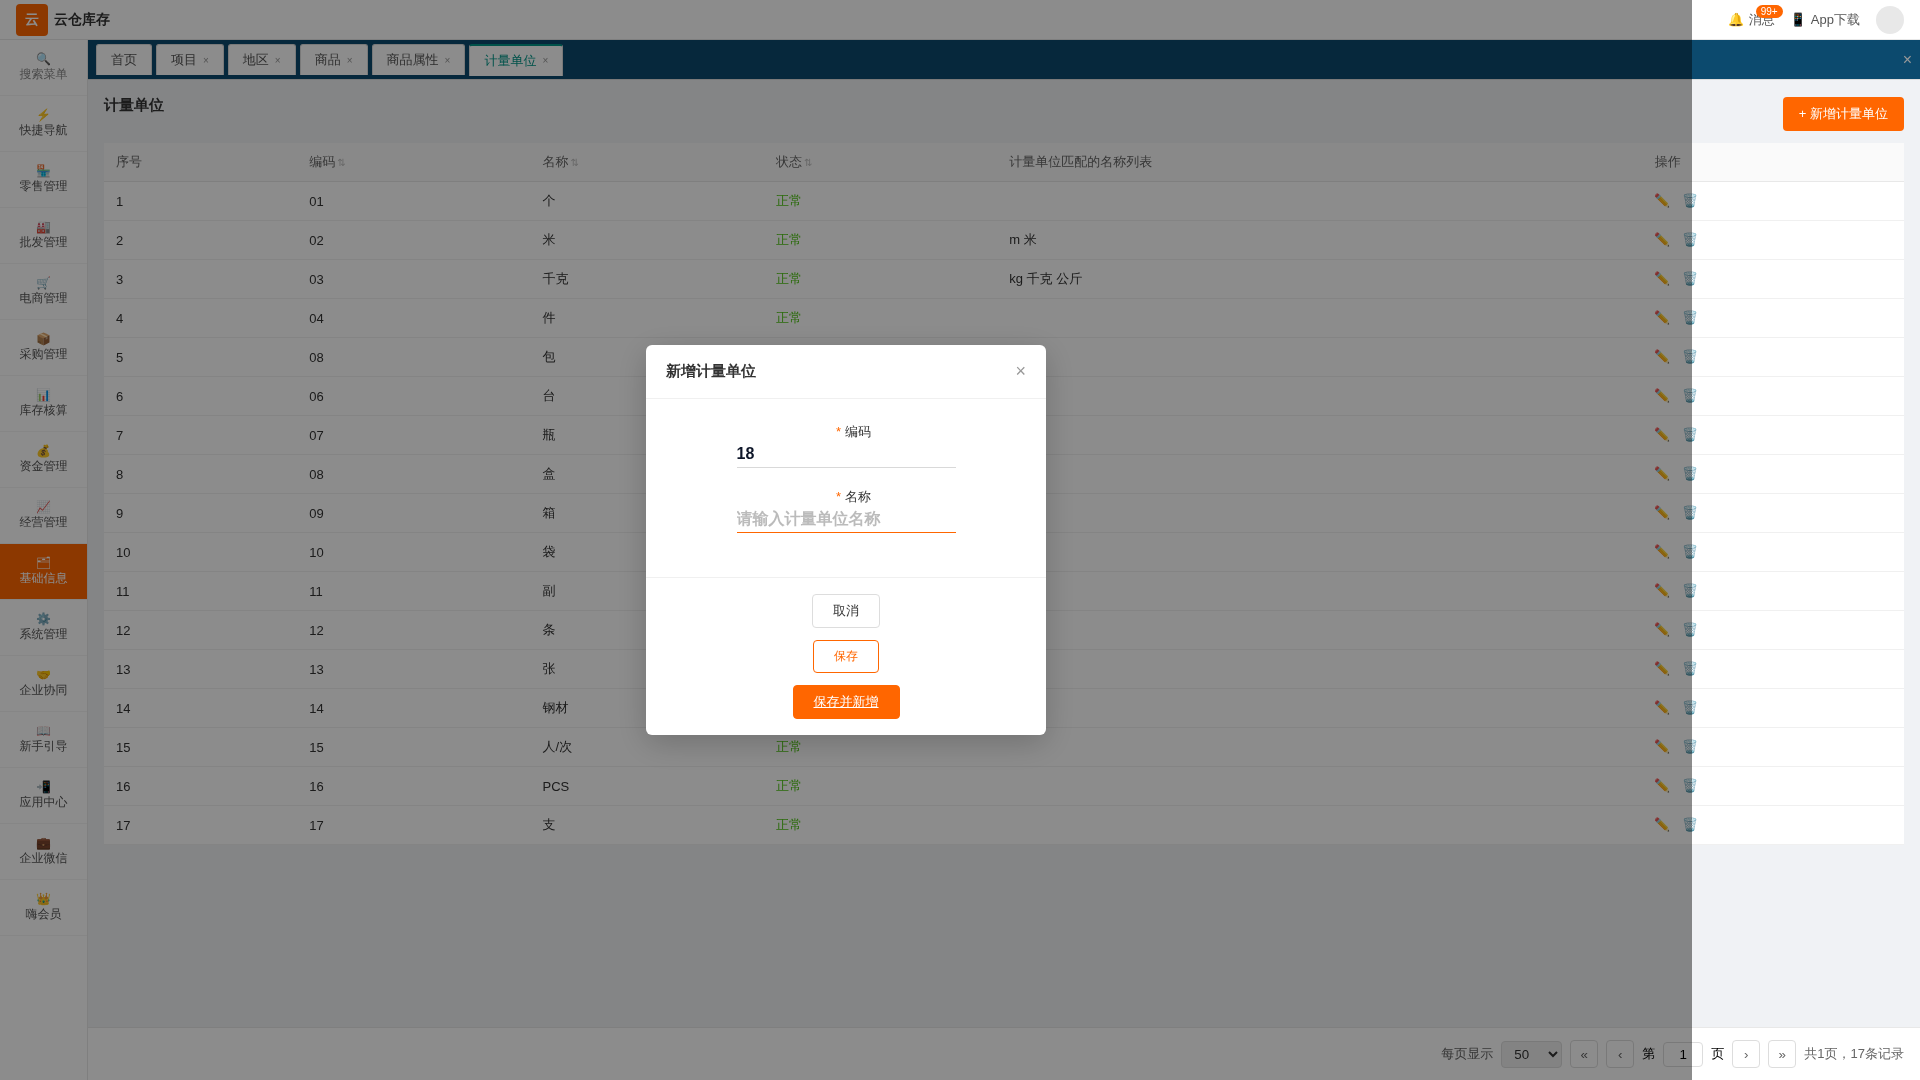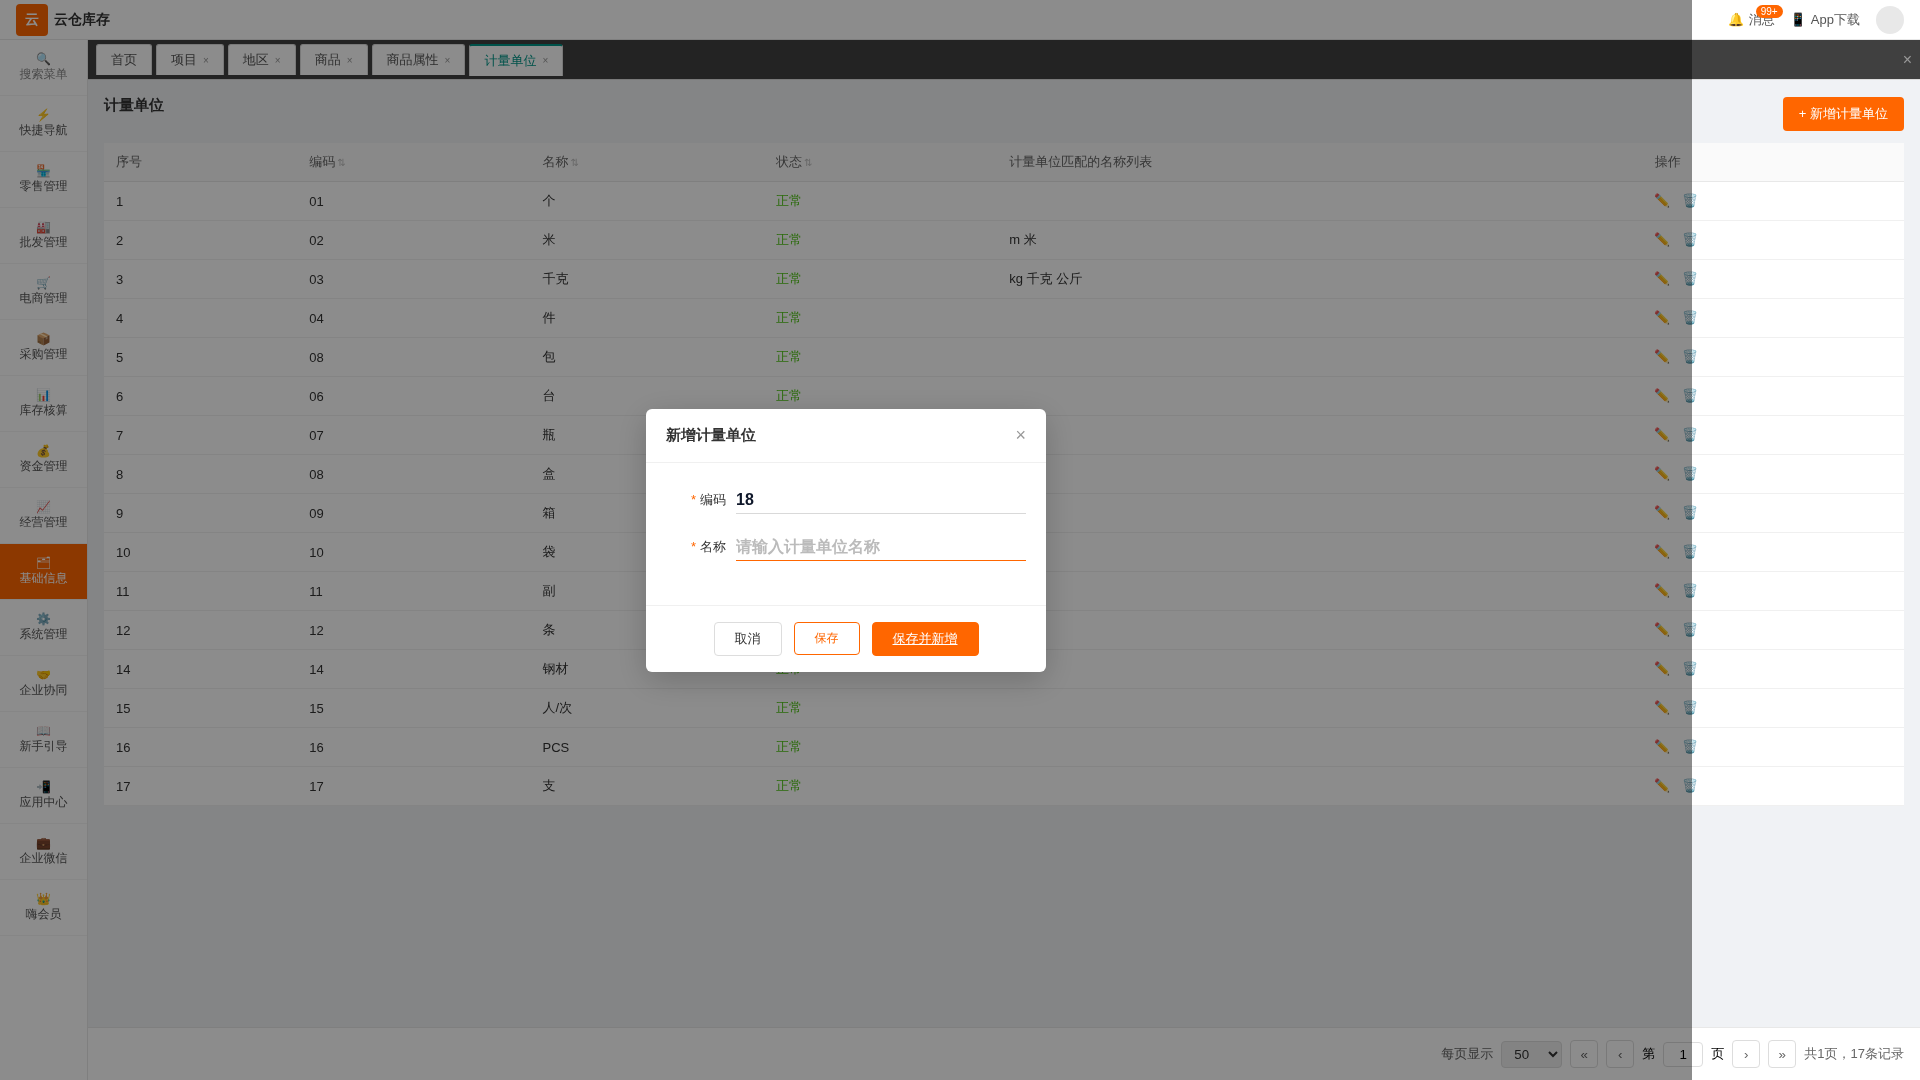--- a/index.html
+++ b/index.html
@@ -23,21 +23,21 @@
     
     .sidebar { width: 88px; background: #fff; border-right: 1px solid #e8e8e8; display: flex; flex-direction: column; overflow-y: auto; }
     .sidebar-item { padding: 12px 8px; text-align: center; color: #555; cursor: pointer; font-size: 12px; border-bottom: 1px solid #f5f5f5; }
     .sidebar-item.active { background: #f60; color: #fff; }
     .sidebar-item.search { color: #888; font-size: 12px; }
 
     
     .main { flex: 1; display: flex; flex-direction: column; overflow: hidden; }
 
     
-    .tab-bar { height: 40px; background: #404040; display: flex; align-items: center; padding: 0 8px; gap: 4px; border-bottom: 1px solid #ddd; }
+    .tab-bar { height: 40px; background: #0c4a6e; display: flex; align-items: center; padding: 0 8px; gap: 4px; border-bottom: 1px solid #ddd; }
     .tab { display: flex; align-items: center; gap: 6px; padding: 6px 14px; background: #fff; border-radius: 3px 3px 0 0; cursor: pointer; font-size: 13px; color: #555; border: 1px solid #ddd; border-bottom: none; }
     .tab.active { background: #fff; color: #009688; border-top: 2px solid #009688; }
     .tab .close-btn { font-size: 10px; color: #999; cursor: pointer; }
     .tab.home { background: #fff; }
     .tab-close-all { margin-left: auto; color: #999; cursor: pointer; font-size: 16px; }
 
     
     .page-content { flex: 1; padding: 16px; overflow-y: auto; position: relative; }
     .page-title { font-size: 15px; font-weight: bold; color: #333; margin-bottom: 16px; }
     .page-header { display: flex; justify-content: space-between; align-items: center; margin-bottom: 12px; }
@@ -59,27 +59,27 @@
     .page-input { width: 40px; border: 1px solid #ddd; padding: 4px; text-align: center; border-radius: 4px; }
     .page-info { color: #666; }
 
     
     .modal-overlay { position: fixed; top: 0; left: 0; width: 1692px; height: 1080px; background: rgba(0,0,0,0.45); z-index: 1000; display: flex; align-items: center; justify-content: center; }
     .modal { background: #fff; border-radius: 6px; width: 400px; box-shadow: 0 8px 32px rgba(0,0,0,0.2); }
     .modal-header { display: flex; align-items: center; justify-content: space-between; padding: 16px 20px; border-bottom: 1px solid #f0f0f0; }
     .modal-title { font-size: 15px; font-weight: bold; color: #333; }
     .modal-close { color: #999; cursor: pointer; font-size: 18px; }
     .modal-body { padding: 24px 20px; }
-    .form-row { display: flex; align-items: center; margin-bottom: 20px; }
+    .form-row { display: flex; align-items: center; margin-bottom: 20px; flex-direction: column; }
     .form-label { width: 60px; text-align: right; margin-right: 10px; color: #333; font-size: 13px; }
     .form-required { color: #f60; margin-right: 4px; }
     .form-input { flex: 1; border: none; border-bottom: 1px solid #d9d9d9; padding: 4px 0; font-size: 16px; color: #0f172a; outline: none; font-weight: bold; }
     .form-input.focused { border-bottom: 1px solid #f60; }
     .form-input::placeholder { color: #bbb; }
-    .modal-footer { display: flex; align-items: center; justify-content: center; gap: 12px; padding: 16px 20px; border-top: 1px solid #f0f0f0; }
+    .modal-footer { display: flex; align-items: center; justify-content: center; gap: 12px; padding: 16px 20px; border-top: 1px solid #f0f0f0; flex-direction: column; }
     .btn-cancel { background: #fff; border: 1px solid #ddd; color: #333; padding: 7px 20px; border-radius: 4px; cursor: pointer; font-size: 13px; }
     .btn-save { background: #fff; border: 1px solid #f60; color: #f60; padding: 7px 20px; border-radius: 4px; cursor: pointer; font-size: 12px; }
     .btn-save-new { background: #f60; border: 1px solid #f60; color: #fff; padding: 7px 20px; border-radius: 4px; cursor: pointer; font-size: 13px; text-decoration: underline; }
 
     .icon-edit { display: inline-block; width: 16px; height: 16px; cursor: pointer; color: #1890ff; }
     .icon-delete { display: inline-block; width: 16px; height: 16px; cursor: pointer; color: #ff4d4f; margin-left: 8px; }
   </style>
 </head>
 <body>
 
@@ -348,20 +348,31 @@
       <td>12</td>
       <td>条</td>
       <td><span class="status-normal">正常</span></td>
       <td></td>
       <td>
         <span class="icon-edit" title="编辑">✏️</span>
         <span class="icon-delete" title="删除">🗑️</span>
       </td>
     </tr>
             <tr>
+      <td>13</td>
+      <td>13</td>
+      <td>张</td>
+      <td><span class="status-normal">正常</span></td>
+      <td></td>
+      <td>
+        <span class="icon-edit" title="编辑">✏️</span>
+        <span class="icon-delete" title="删除">🗑️</span>
+      </td>
+    </tr>
+            <tr>
       <td>14</td>
       <td>14</td>
       <td>钢材</td>
       <td><span class="status-normal">正常</span></td>
       <td></td>
       <td>
         <span class="icon-edit" title="编辑">✏️</span>
         <span class="icon-delete" title="删除">🗑️</span>
       </td>
     </tr>

